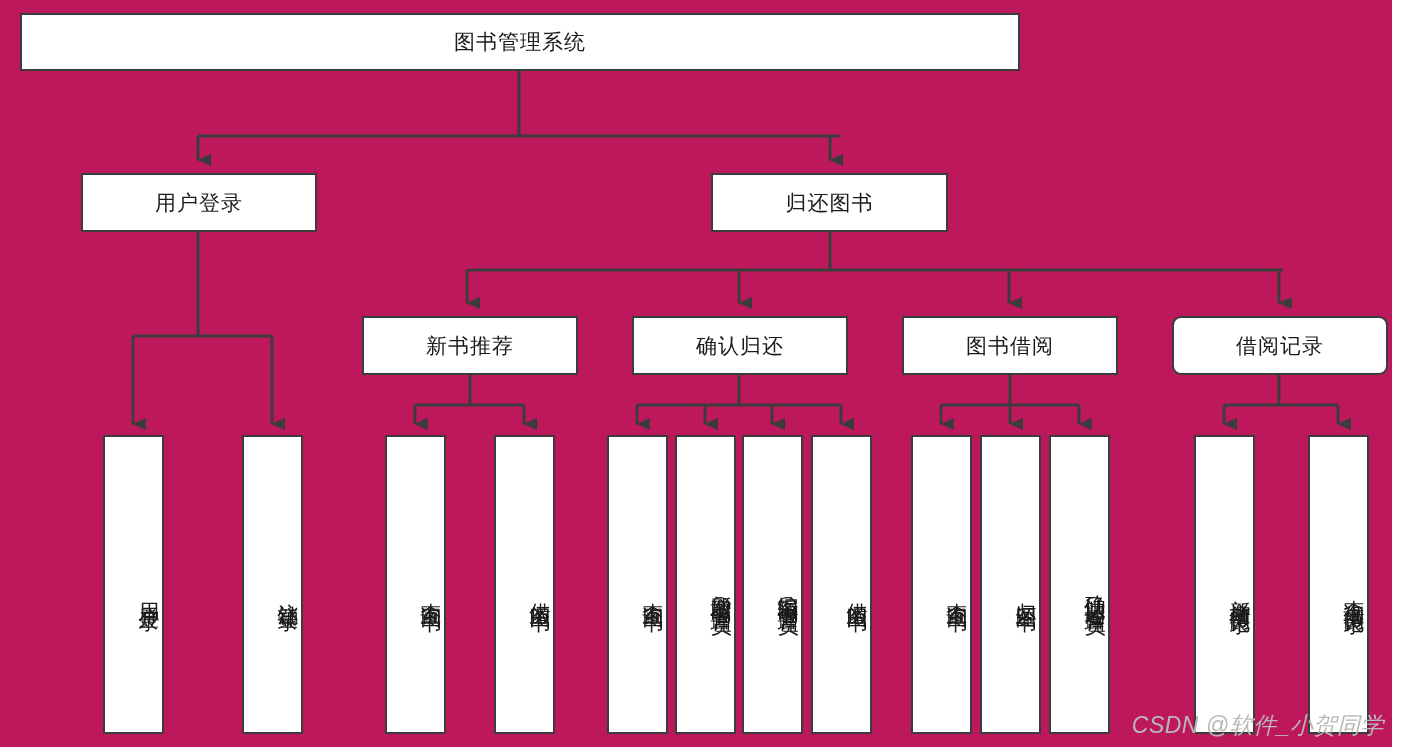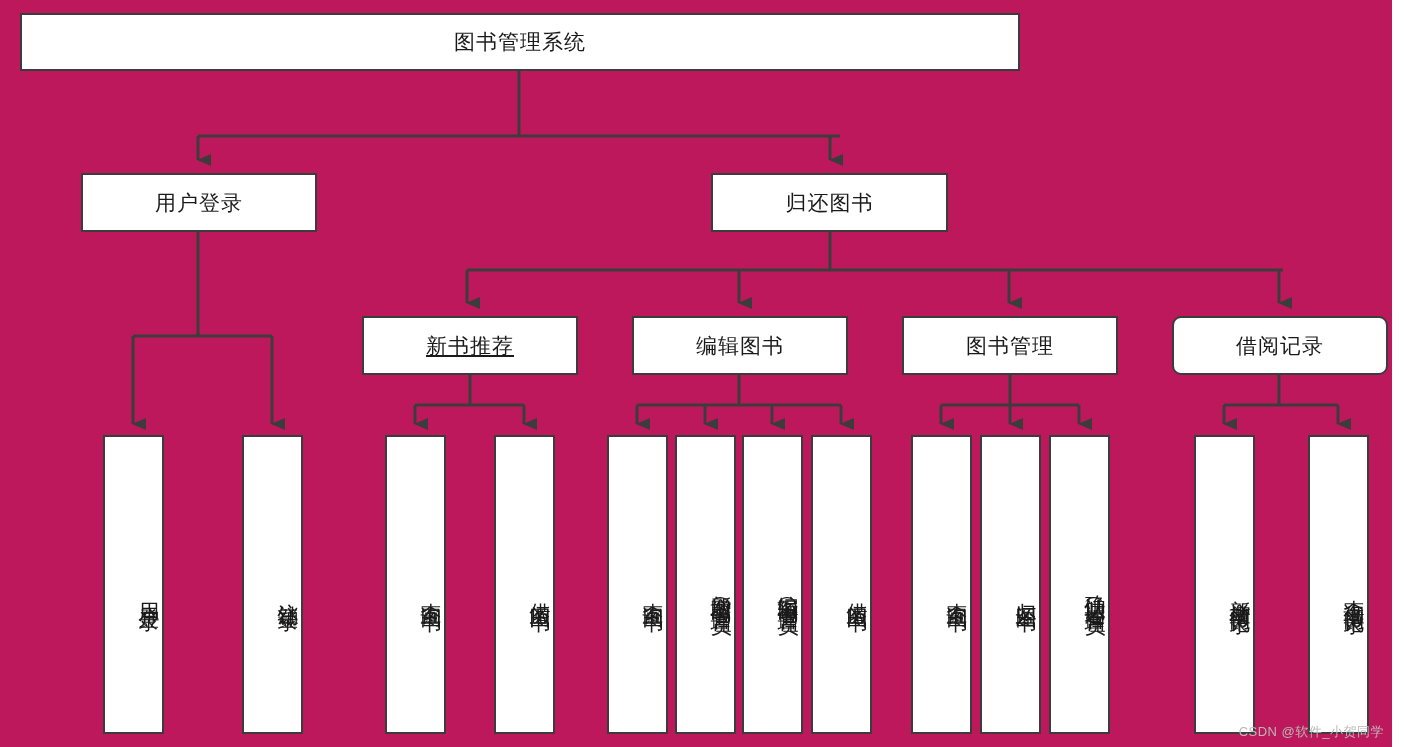--- a/index.html
+++ b/index.html
@@ -50,25 +50,26 @@
     justify-content: center;
   }
   .node-label {
     display: block;
     white-space: pre;
   }
   .watermark {
     position: absolute;
     right: 8px;
     bottom: 6px;
-    font-size: 13px;
+    font-size: 23px;
     color: #b8b8b8;
     letter-spacing: 0.5px;
     user-select: none;
     white-space: nowrap;
+    font-style: italic;
   }
 </style>
 </head>
 <body>
 
 <div id="canvas">
 
   <svg id="wires" viewBox="0 0 1405 747" xmlns="http://www.w3.org/2000/svg">
     <defs>
       <marker id="arrow" viewBox="0 0 12 14" refX="6" refY="13" markerWidth="12" markerHeight="14" orient="auto-start-reverse" markerUnits="userSpaceOnUse">
@@ -124,30 +125,30 @@
   </div>
 
   <div class="node horiz" style="left:81px; top:173px; width:236px; height:59px;">
     <span class="node-label">用户登录</span>
   </div>
 
   <div class="node horiz" style="left:711px; top:173px; width:237px; height:59px;">
     <span class="node-label">归还图书</span>
   </div>
 
-  <div class="node horiz" style="left:362px; top:316px; width:216px; height:59px;text-decoration:underline;">
+  <div class="node horiz" style="left:362px; top:316px; width:216px; height:59px;">
     <span class="node-label">新书推荐</span>
   </div>
 
   <div class="node horiz" style="left:632px; top:316px; width:216px; height:59px;">
-    <span class="node-label">编辑图书</span>
+    <span class="node-label">确认归还</span>
   </div>
 
   <div class="node horiz" style="left:902px; top:316px; width:216px; height:59px;">
-    <span class="node-label">图书管理</span>
+    <span class="node-label">图书借阅</span>
   </div>
 
   <div class="node horiz" style="left:1172px; top:316px; width:216px; height:59px;border-radius:9px;">
     <span class="node-label">借阅记录</span>
   </div>
 
   <div class="node vert" style="left:103px; top:435px; width:61px; height:299px;">
     <span class="node-label">用户登录</span>
   </div>
 

